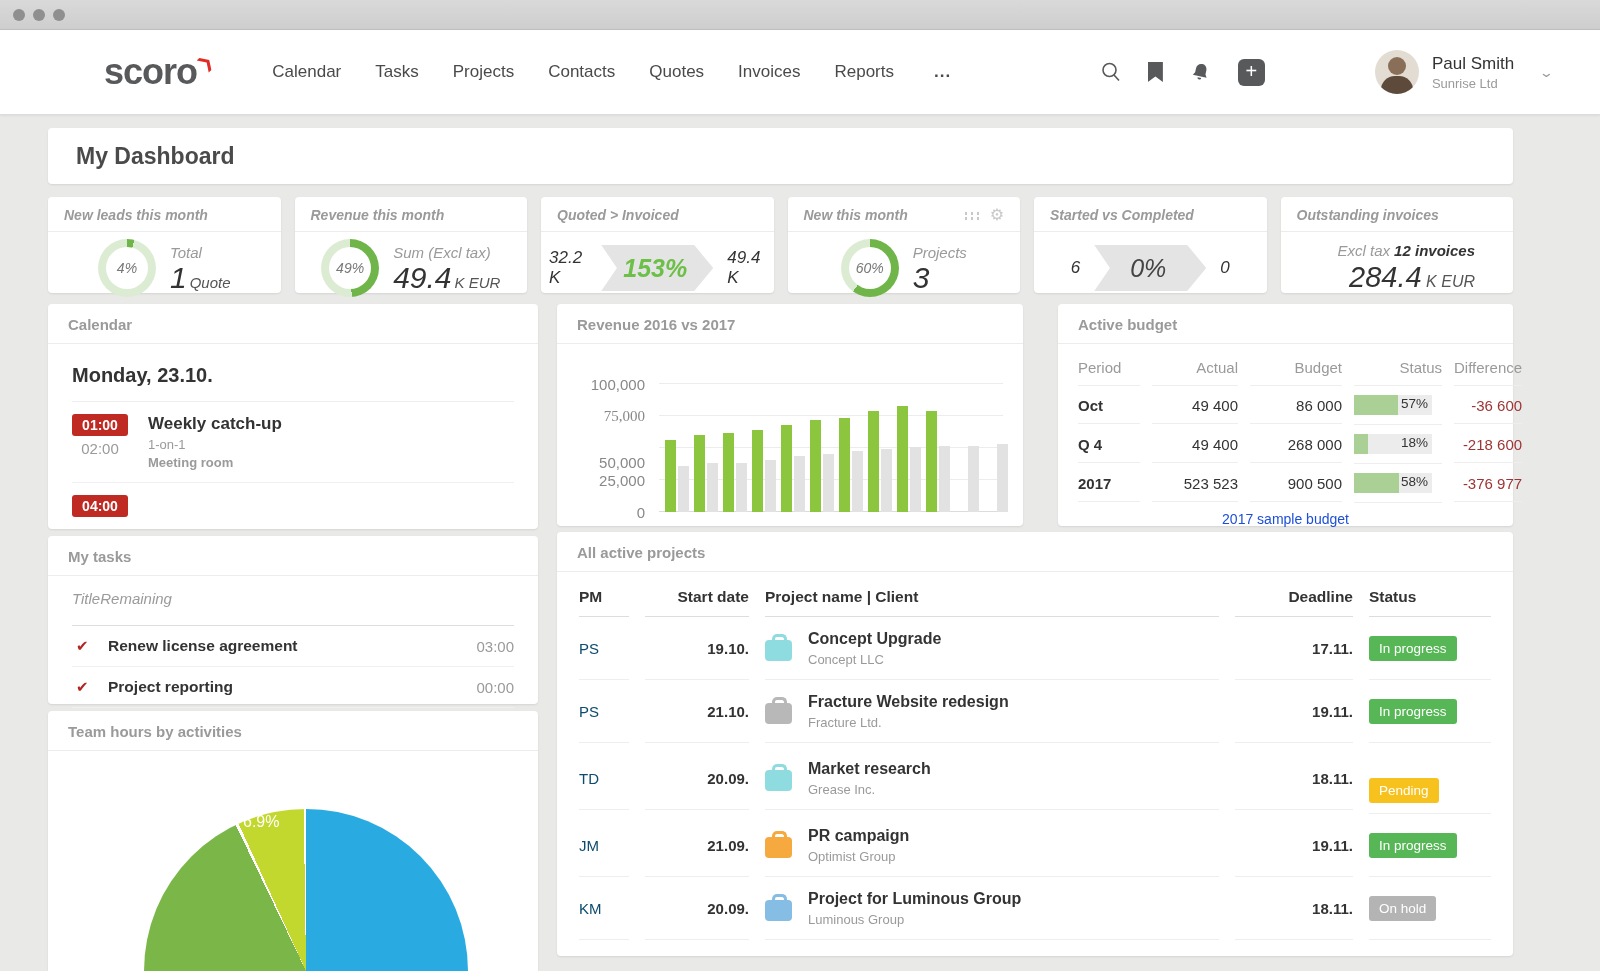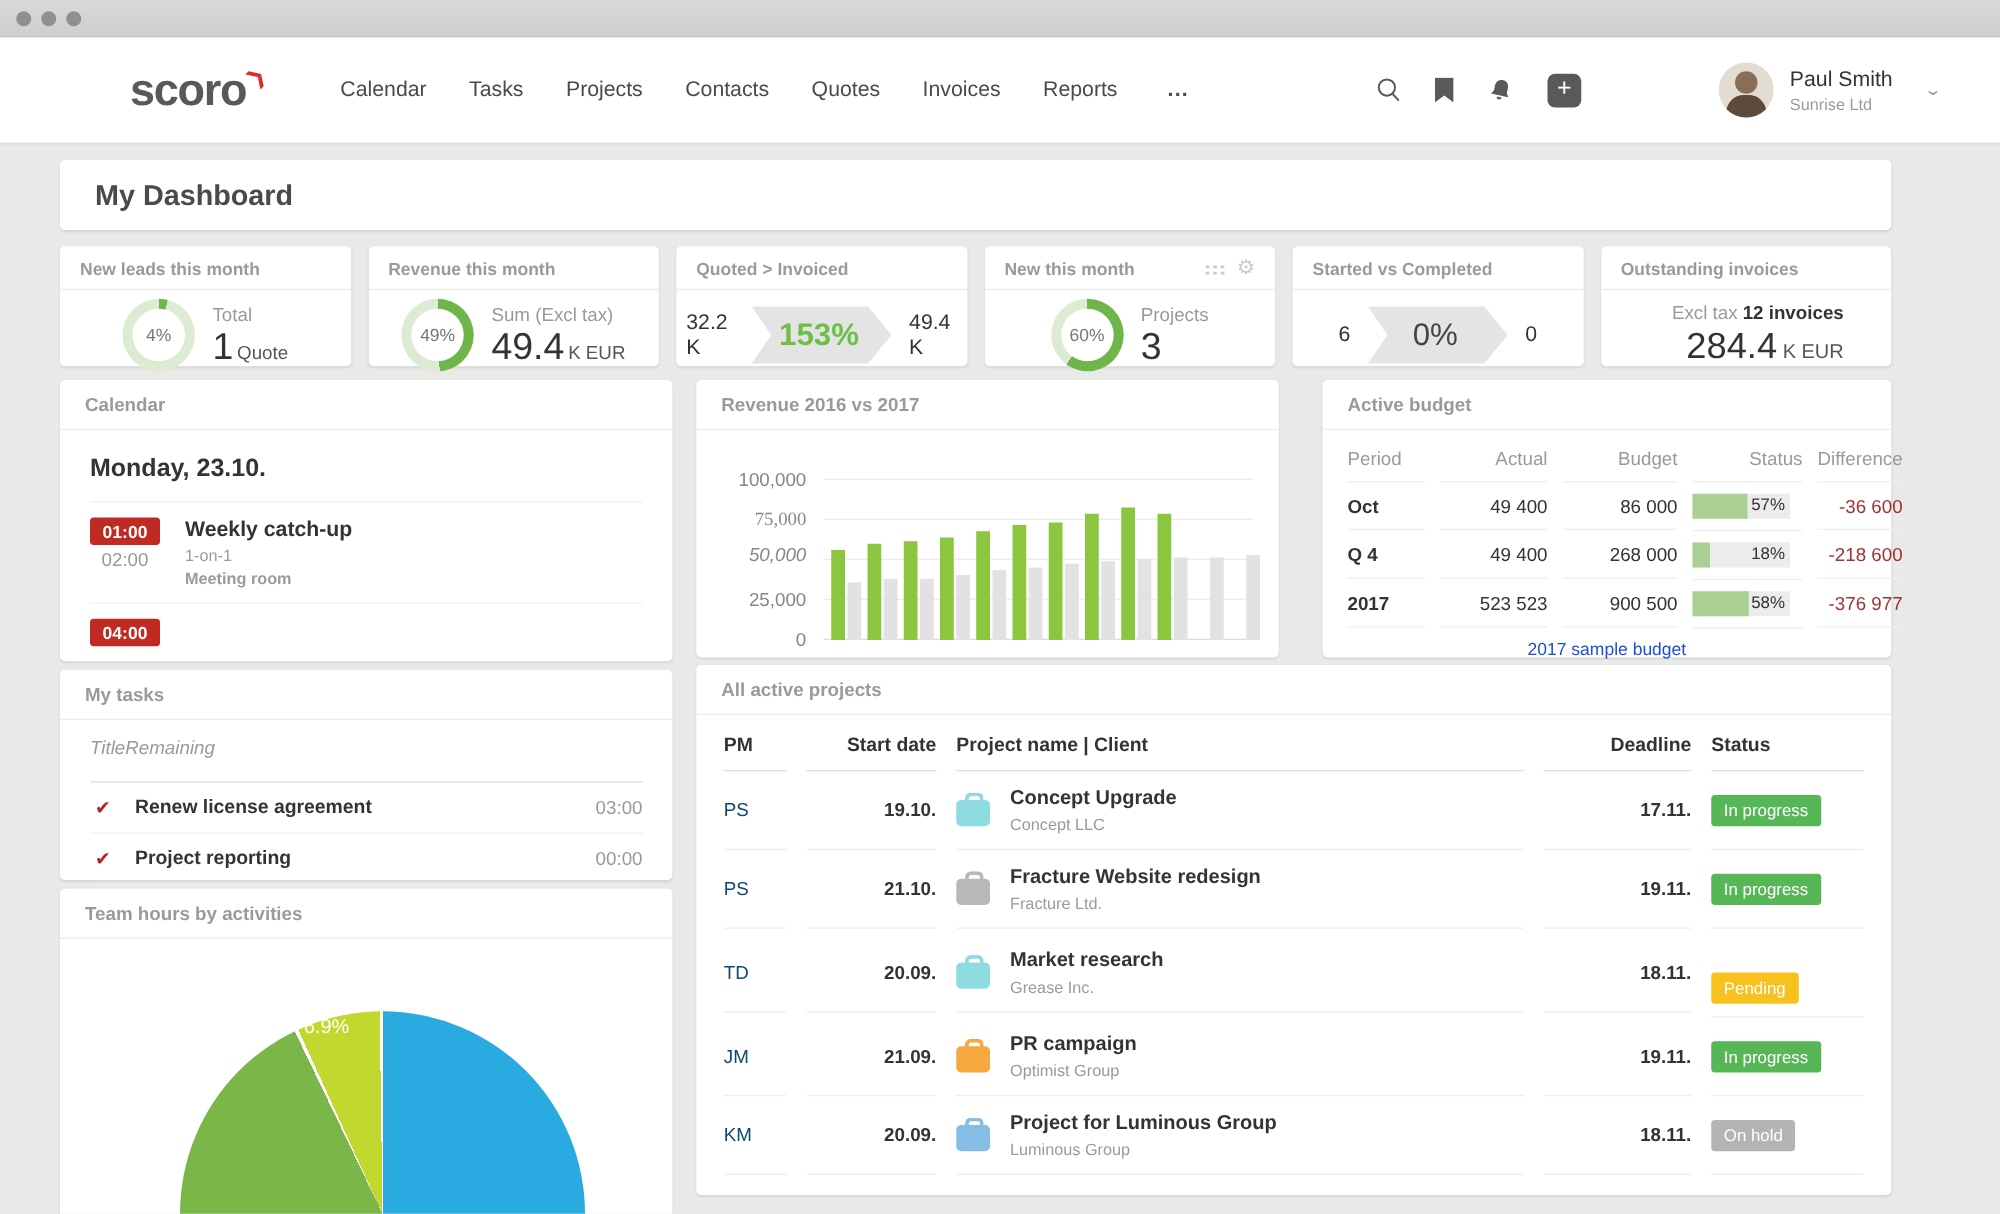--- a/index.html
+++ b/index.html
@@ -48,21 +48,21 @@
   }
   .card-header {
     padding: 12px 20px 10px; border-bottom: 1px solid #ececec;
     font-size: 15px; font-weight: bold; color: #9a9a9a;
     display: flex; align-items: center;
   }
   .title-card { width: 1465px; height: 56px; display: flex; align-items: center; padding: 0 28px; margin-bottom: 13px; }
   .title-card h1 { font-size: 23px; color: #4a4a4a; }
   
   .kpi-row { width: 1465px; display: grid; grid-template-columns: repeat(6, 1fr); gap: 14px; margin-bottom: 11px; }
-  .kpi { height: 96px; }
+  .kpi { height: 96px; font-style: italic; }
   .kpi .card-header { padding: 10px 16px 8px; font-size: 14px; }
   .kpi-body { display: flex; align-items: center; justify-content: center; gap: 14px; height: 72px; padding: 0 8px; }
   .donut { width: 58px; height: 58px; border-radius: 50%; position: relative; flex: none; }
   .donut .hole { position: absolute; inset: 8px; background: #fff; border-radius: 50%;
     display: flex; align-items: center; justify-content: center; font-size: 14px; color: #777; }
   .kpi-text .klabel { font-size: 15px; color: #9a9a9a; margin-bottom: 2px; }
   .kpi-text .kvalue { font-size: 30px; color: #333; line-height: 1; }
   .kpi-text .kunit { font-size: 15px; color: #555; margin-left: 3px; }
   .ribbon { width: 112px; height: 46px; background: #e4e4e4; flex: none;
     clip-path: polygon(0 0, 83% 0, 100% 50%, 83% 100%, 0 100%, 14% 50%);
@@ -383,21 +383,21 @@
     <div class="col-right">
       <div class="row-top">
         <div class="card chart-card">
           <div class="card-header">
               <span>Revenue 2016 vs 2017</span>
             </div>
           <div class="chart-body">
             <div class="y-axis">
                 <div style="bottom: -9px;">0</div>
                 <div style="bottom: 23px;">25,000</div>
-                <div style="bottom: 59px; font-style: italic;">50,000</div>
+                <div style="bottom: 41px;">50,000</div>
                 <div style="bottom: 87px; font-family: Liberation Serif, serif;">75,000</div>
                 <div style="bottom: 119px;">100,000</div>
               </div>
             <div class="plot">
               <div>
                   <div class="gridline base" style="bottom: 0px;"></div>
                   <div class="gridline" style="bottom: 32px;"></div>
                   <div class="gridline" style="bottom: 64px;"></div>
                   <div class="gridline" style="bottom: 96px;"></div>
                   <div class="gridline" style="bottom: 128px;"></div>

